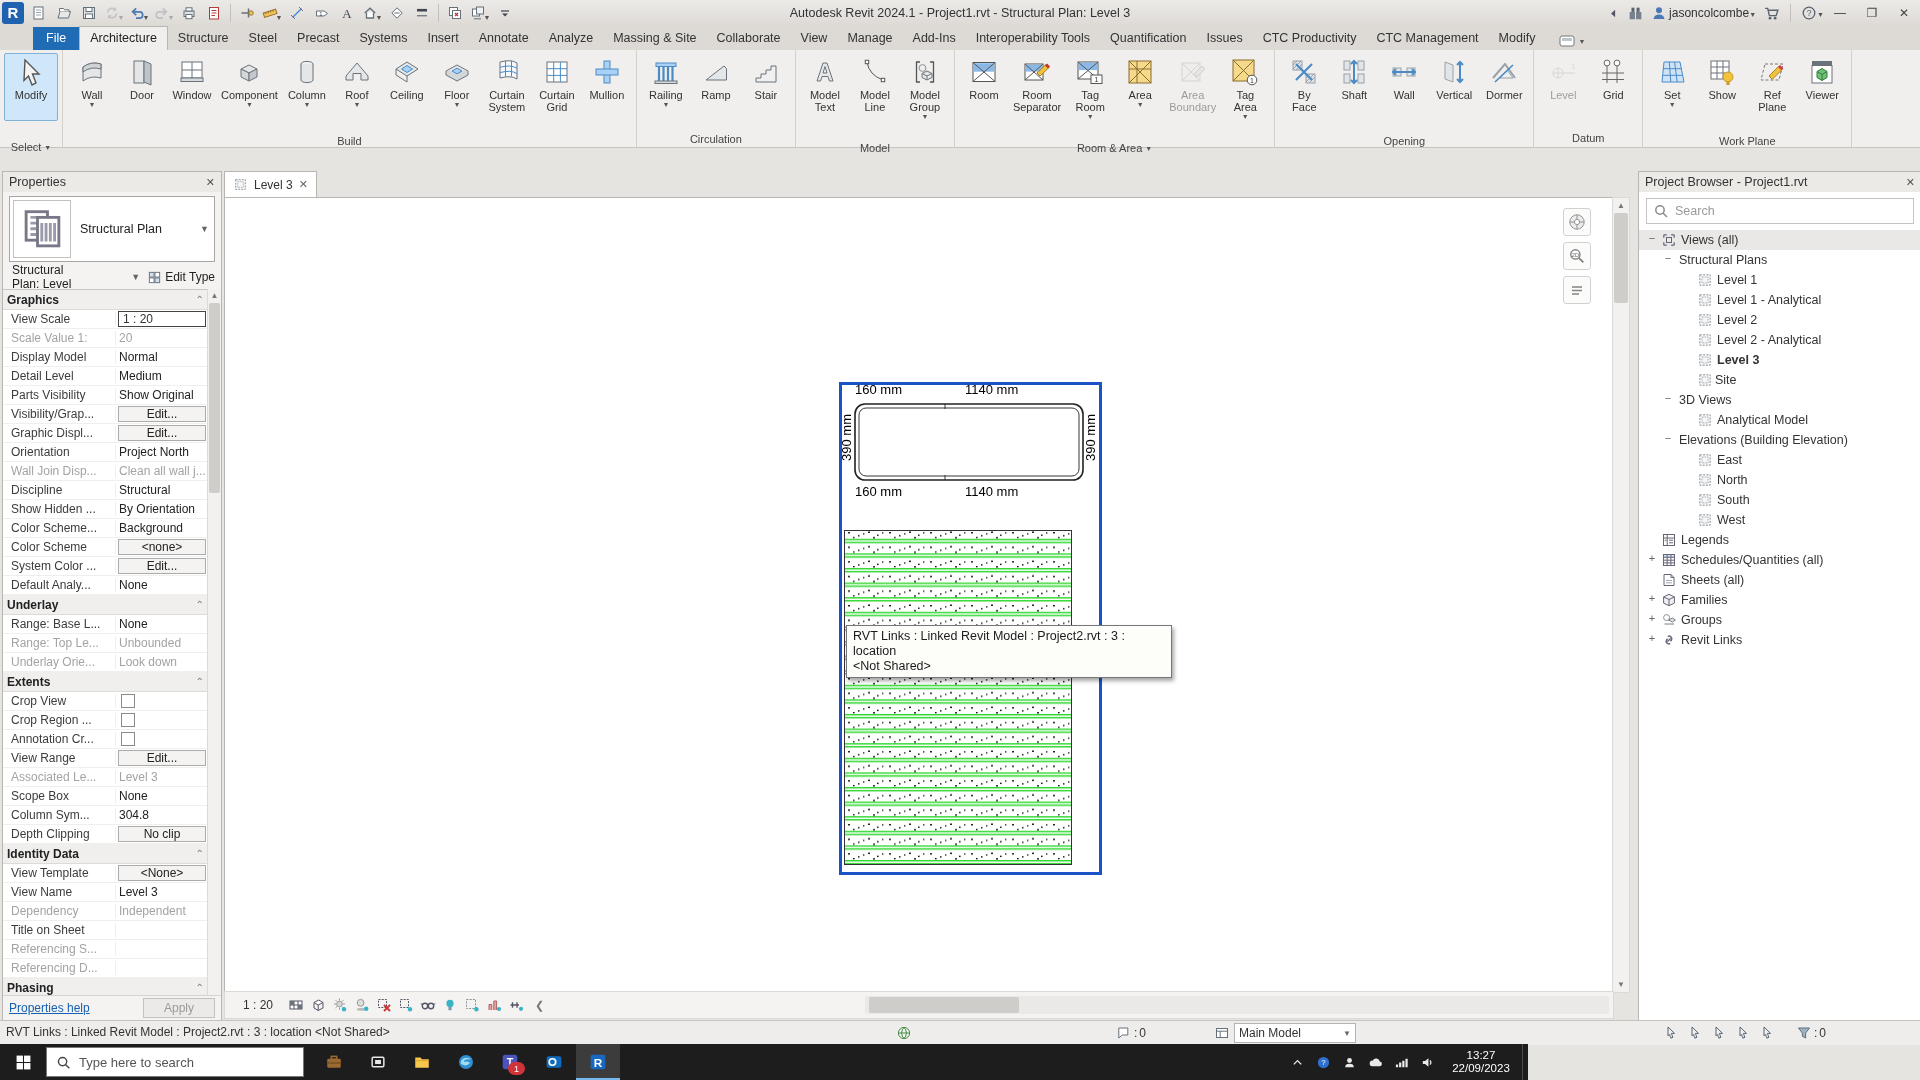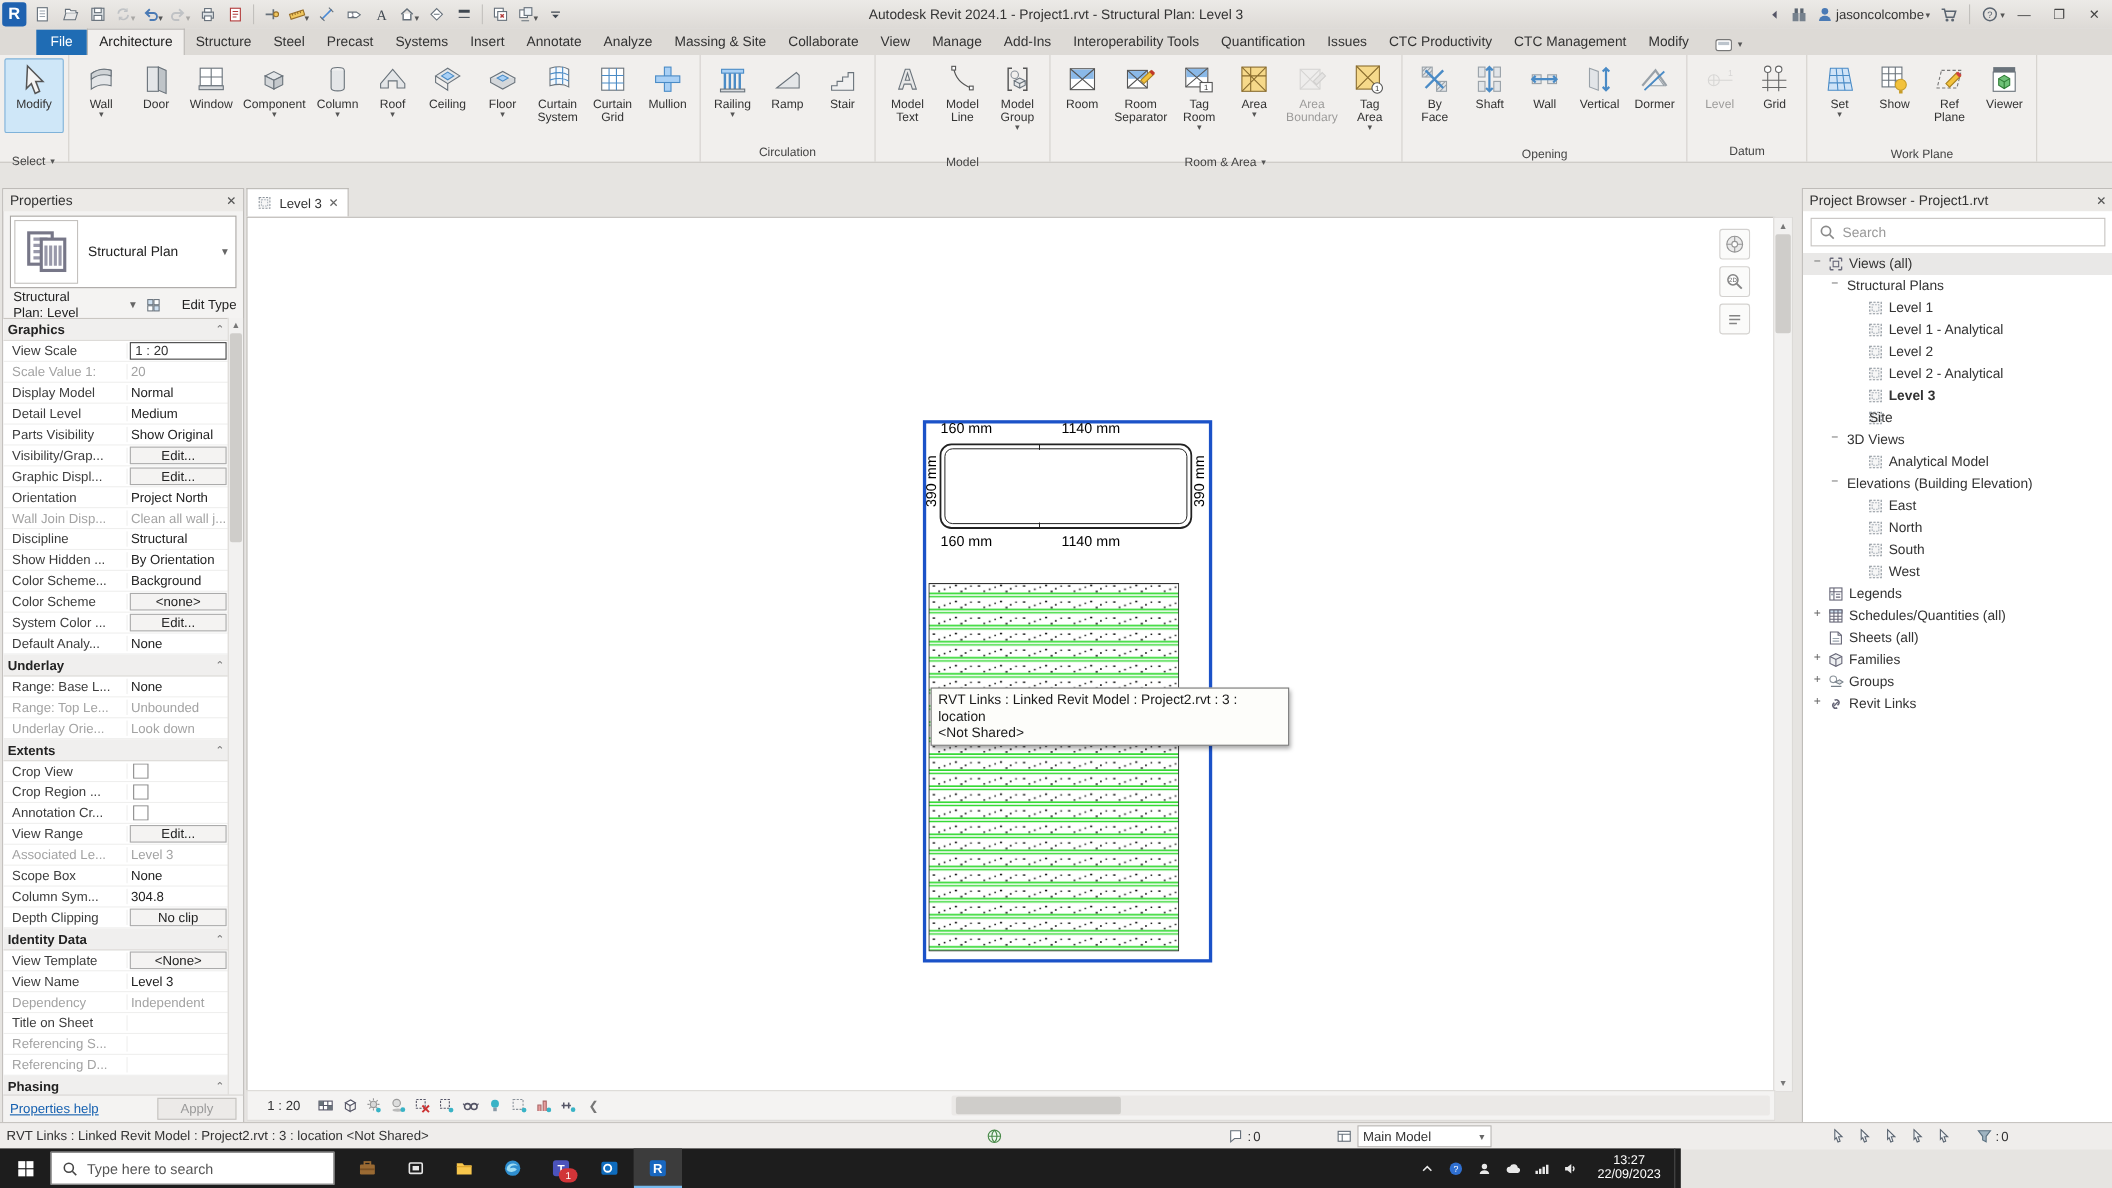--- a/index.html
+++ b/index.html
@@ -42,21 +42,21 @@
   #props{position:absolute;left:2px;top:171px;width:218px;height:848px;background:#f4f3f2;border:1px solid #b9b6b2;}
   #props-head{height:20px;display:flex;align-items:center;padding:0 6px;font-size:12.5px;background:#eceae7;}
   #props-close{margin-left:auto;color:#555;font-size:11px}
   #type-sel{margin:4px 6px 0;height:64px;background:#fff;border:1px solid #a8a5a2;display:flex;align-items:center;}
   #type-thumb{width:56px;height:56px;margin:3px;border:1px solid #c4c1be;display:flex;align-items:center;justify-content:center;background:#fff}
   #type-name{flex:1;font-size:12.5px;color:#222;padding-left:6px}
   #type-arrow{color:#666;font-size:9px;padding:0 5px;align-self:center}
   #combo-row{margin:5px 6px 4px;display:flex;align-items:center;gap:4px;}
   #type-combo{flex:1;height:20px;background:#f4f3f2;display:flex;align-items:center;font-size:12px;color:#222;padding:0 3px;gap:40px;}
   #type-combo .cvarr{margin-left:auto;color:#666;font-size:9px}
-  #edit-type{display:flex;align-items:center;gap:18px;font-size:12px;color:#222;}
+  #edit-type{display:flex;align-items:center;gap:3px;font-size:12px;color:#222;}
   #prop-list{position:absolute;left:0;top:117px;bottom:24px;right:13px;overflow:hidden;background:#fff;border-top:1px solid #c9c6c2;}
   .psec{height:19px;display:flex;align-items:center;background:#f0efee;border-bottom:1px solid #dddbd8;padding:0 4px;font-size:12px;color:#222;}
   .psec b{font-weight:bold;font-family:"Liberation Sans",sans-serif}
   .psec .chev{margin-left:auto;color:#777;font-size:10px}
   .prow{height:18px;display:flex;align-items:center;border-bottom:1px solid #efefee;font-size:12px;}
   .plab{width:104px;padding-left:8px;border-right:1px solid #efefee;color:#3c3c3c;white-space:nowrap;overflow:hidden;}
   .pval{flex:1;padding:0 3px;display:flex;align-items:center;color:#222;white-space:nowrap;overflow:hidden;}
   .prow.dis .plab,.prow.dis .pval{color:#a3a3a3}
   .pbtn{flex:1;height:14px;margin:0 2px;background:#f4f3f2;border:1px solid #ababab;display:flex;align-items:center;justify-content:center;font-size:12px;color:#222}
   .pinput{flex:1;height:14px;margin:0 2px;background:#fff;border:1px solid #444;display:flex;align-items:center;padding-left:4px;font-size:12px;}
@@ -455,20 +455,23 @@
           <div class="rbtn">
             <div class="ric">
               <svg width="32" height="32" viewBox="0 0 32 32" stroke-width="1">
                 <rect x="13" y="5" width="6" height="22" fill="#a9d0f5" stroke="#4a8bc6"></rect>
                 <rect x="5" y="13" width="22" height="6" fill="#a9d0f5" stroke="#4a8bc6"></rect>
               </svg>
             </div>
             <div class="rlb">Mullion</div>
           </div>
         </div>
+        <div class="rpanel-label">
+          <span>Build</span>
+        </div>
       </div>
       <div class="rpanel">
         <div class="rpanel-body">
           <div class="rbtn">
             <div class="ric">
               <svg width="32" height="32" viewBox="0 0 32 32" stroke-width="1">
                 <rect x="6" y="7" width="20" height="3.5" fill="#a9d0f5" stroke="#4a8bc6"></rect>
                 <path d="M9 10.5 V25 M13.5 10.5 V25 M18 10.5 V25 M22.5 10.5 V25" stroke="#4a8bc6" stroke-width="2.2"></path>
                 <rect x="5" y="25" width="22" height="2.5" fill="#d7dadd" stroke="#6a737b"></rect>
               </svg>
@@ -1194,21 +1197,21 @@
           </span>
           <span class="tlab" style="left: 78px;"><b>Level 3</b></span>
         </div>
         <div class="trow">
           <span class="tico" style="left: 58px;">
             <svg width="16" height="16" viewBox="0 0 16 16" stroke-width="1">
               <rect x="2.8" y="2.8" width="10.4" height="10.4" fill="#f6f6f6" stroke="#8a929a" stroke-dasharray="2 1.3"></rect>
               <rect x="5" y="5" width="6" height="6" fill="none" stroke="#aab2ba" stroke-dasharray="1.6 1"></rect>
             </svg>
           </span>
-          <span class="tlab" style="left: 60px;">Site</span>
+          <span class="tlab" style="left: 76px;">Site</span>
         </div>
         <div class="trow">
           <span class="texp" style="left: 24px;">−</span>
           <span class="tlab" style="left: 40px;">3D Views</span>
         </div>
         <div class="trow">
           <span class="tico" style="left: 58px;">
             <svg width="16" height="16" viewBox="0 0 16 16" stroke-width="1">
               <rect x="2.8" y="2.8" width="10.4" height="10.4" fill="#f6f6f6" stroke="#8a929a" stroke-dasharray="2 1.3"></rect>
               <rect x="5" y="5" width="6" height="6" fill="none" stroke="#aab2ba" stroke-dasharray="1.6 1"></rect>

